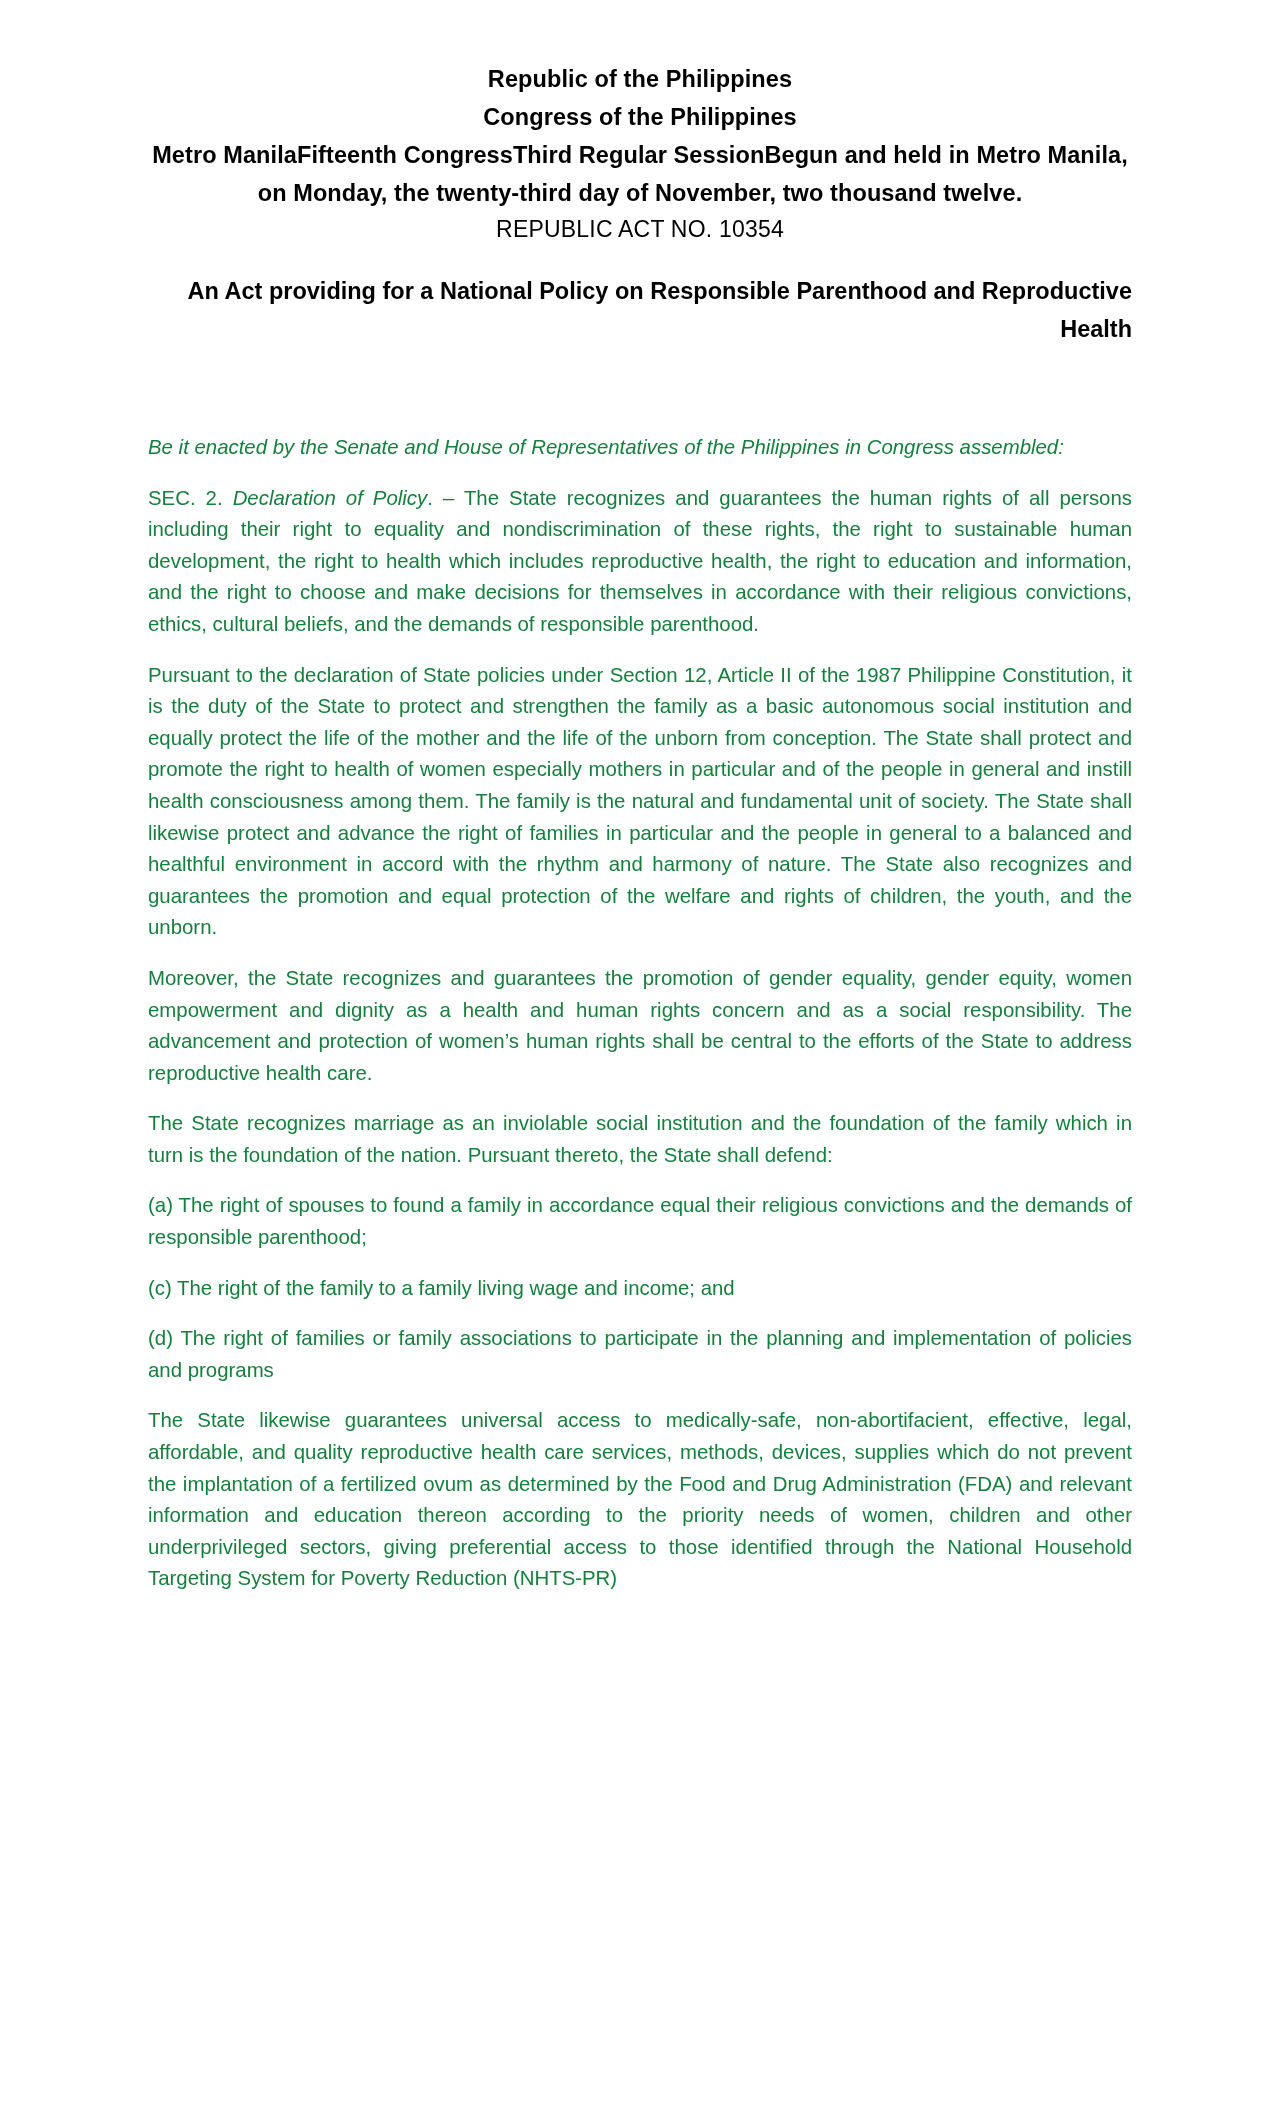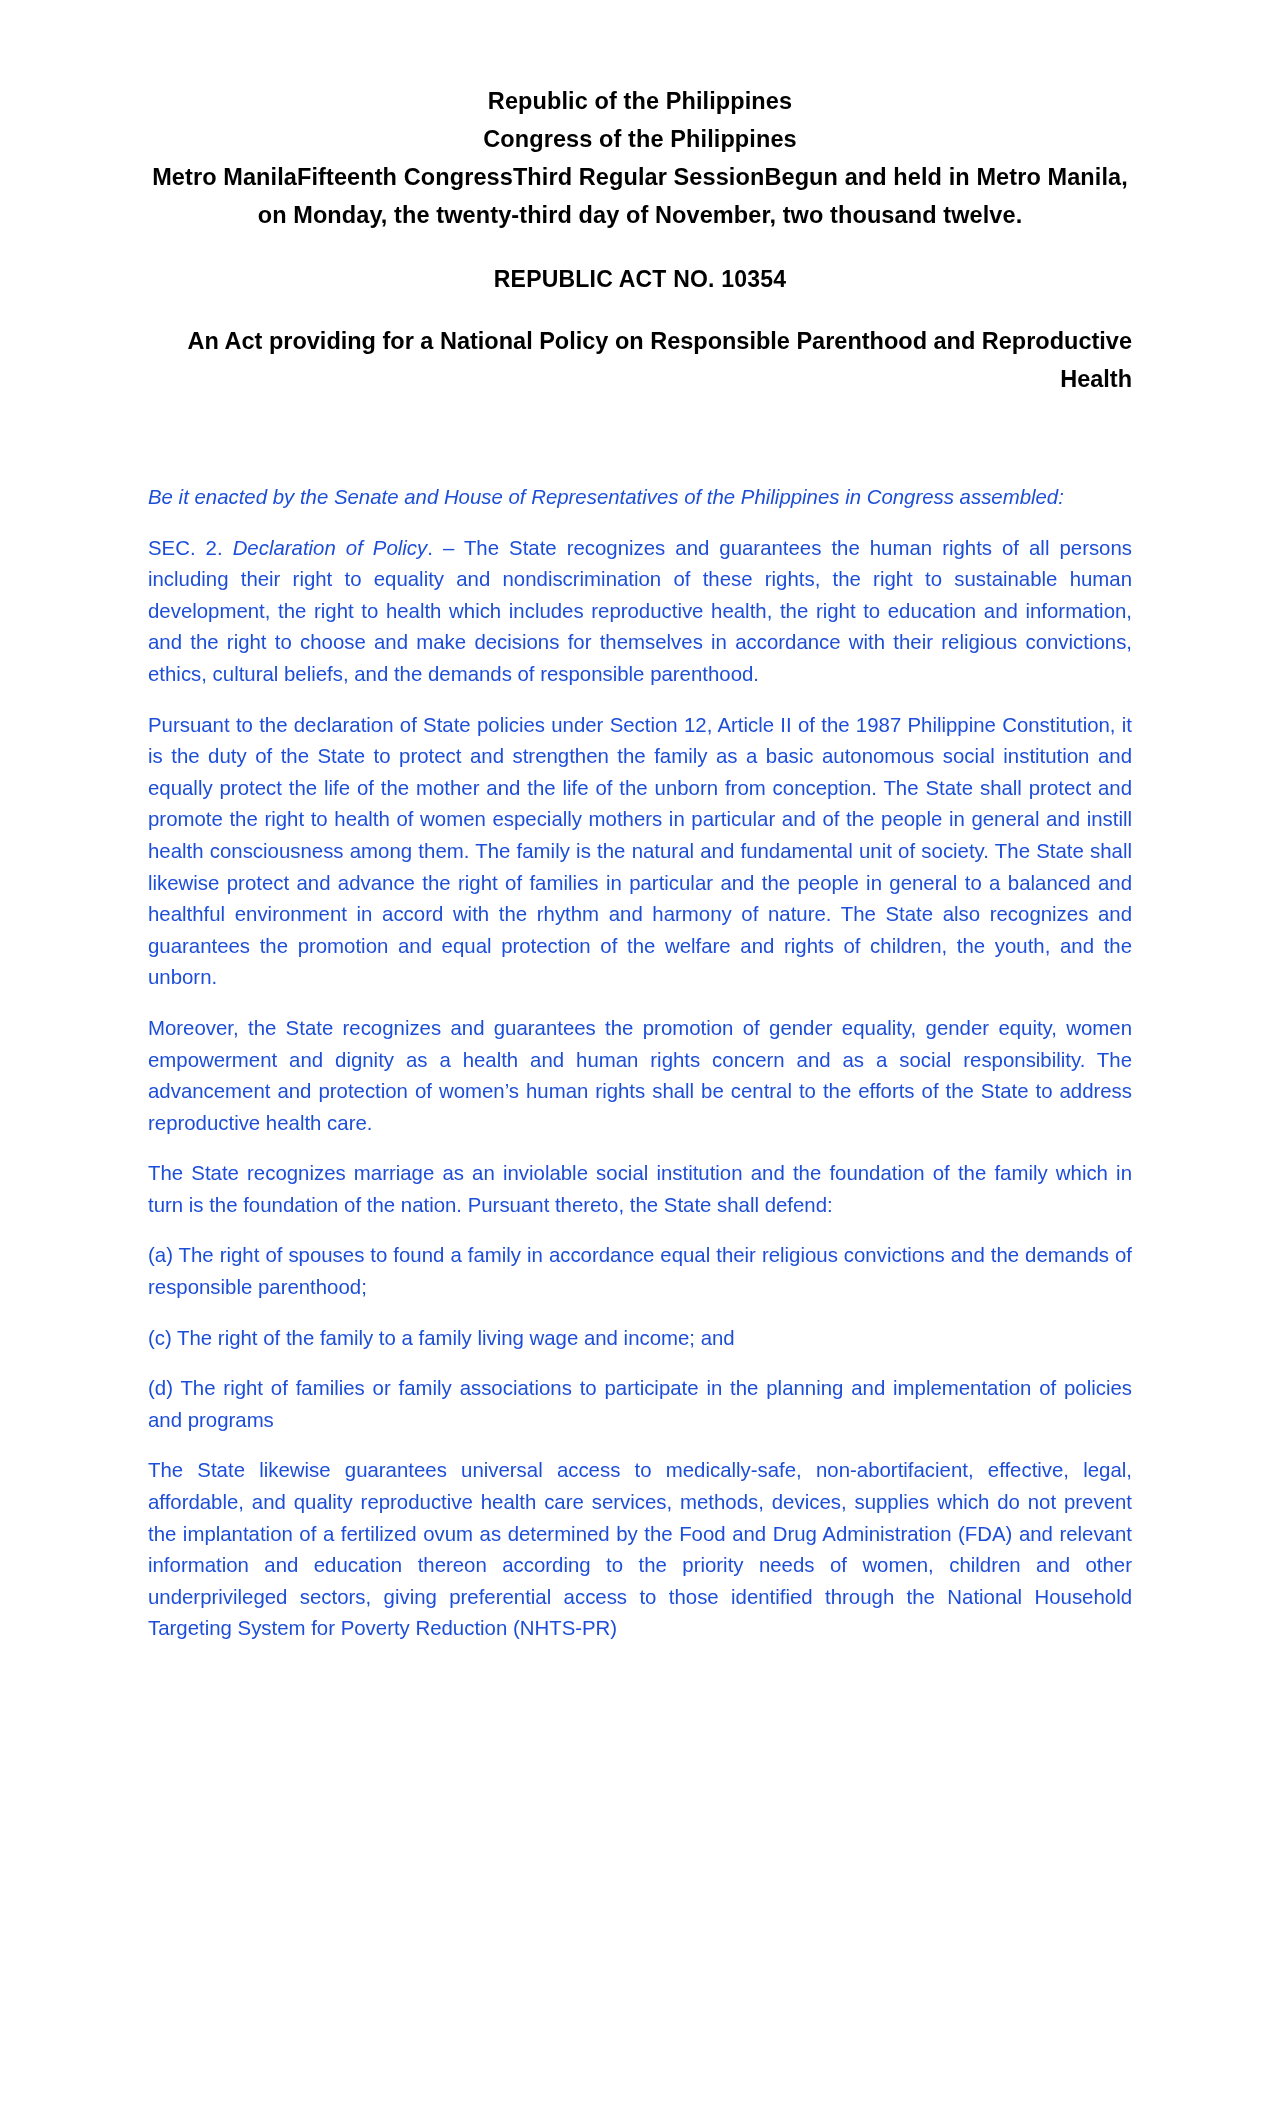--- a/index.html
+++ b/index.html
@@ -26,49 +26,48 @@
   .doc-heading {
     text-align: center;
     font-family: "Liberation Sans", sans-serif;
     font-weight: bold;
     font-size: 23.5px;
     line-height: 38px;
     color: #000000;
     letter-spacing: 0.1px;
   }
   .heading-block {
-    margin-top: 82px;
+    margin-top: 60px;
   }
   .act-number {
     text-align: center;
     font-family: "Liberation Sans", sans-serif;
-    font-weight: bold;
+    font-weight: normal;
     font-size: 23px;
     line-height: 34px;
     color: #000000;
-    margin-top: 28px;
     letter-spacing: 0.2px;
   }
   .act-title {
     text-align: right;
     font-family: "Liberation Sans", sans-serif;
     font-weight: bold;
     font-size: 23.5px;
     line-height: 38px;
     color: #000000;
     margin-top: 26px;
   }
   .body-block {
     margin-top: 84px;
   }
   p.para {
     font-family: "Liberation Sans", sans-serif;
     font-size: 20.4px;
     line-height: 31.6px;
-    color: #1d4ed8;
+    color: #15803d;
     text-align: justify;
     text-justify: inter-word;
     margin: 12px 0 19px 0;
     hyphens: none;
   }
   p.para.italic {
     font-style: italic;
   }
   .em {
     font-style: italic;

